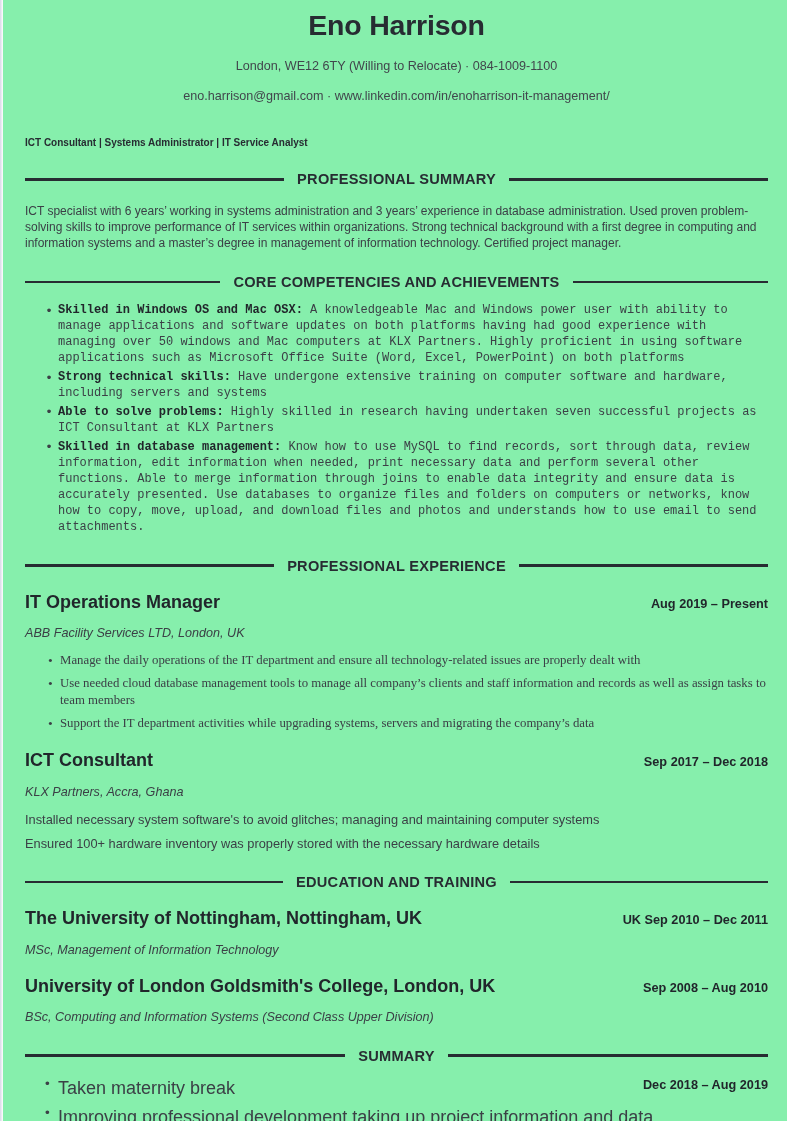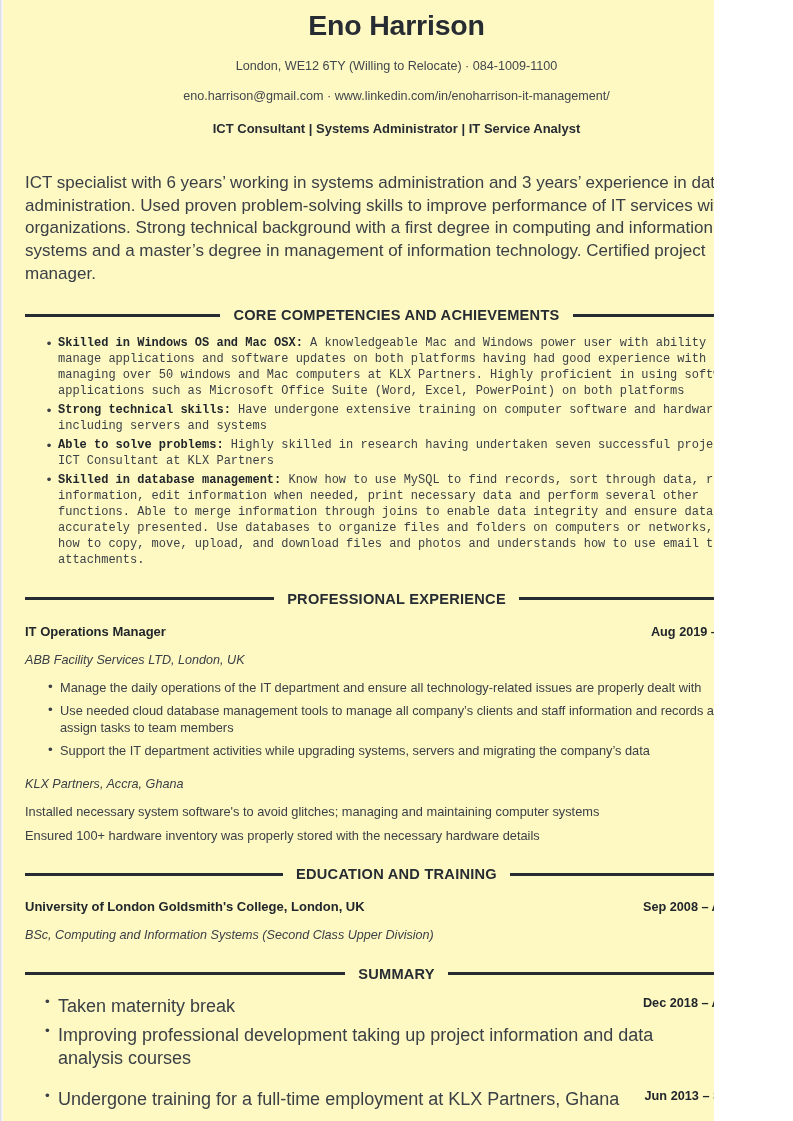--- a/index.html
+++ b/index.html
@@ -6,23 +6,23 @@
     margin: 0;
     padding: 0;
     background: #ffffff;
   }
   body {
     font-family: "Liberation Sans", sans-serif;
     -webkit-font-smoothing: antialiased;
   }
   #page {
     position: relative;
-    width: 714px;
+    width: 787px;
     height: 1121px;
-    background: #fef9c3;
+    background: #86efac;
     box-sizing: border-box;
     overflow: hidden;
   }
   
   #page::before {
     content: "";
     position: absolute;
     left: 0; top: 0; bottom: 0;
     width: 3px;
     background: linear-gradient(to right, #d9d9e6 0%, #ececf4 55%, #ffffff 100%);
@@ -46,25 +46,25 @@
     line-height: 1.25;
   }
   .contact-line {
     text-align: center;
     font-size: 12.6px;
     color: #41464c;
     margin-top: 14px;
     line-height: 1.3;
   }
   .headline {
-    text-align: center;
-    font-size: 13px;
+    text-align: left;
+    font-size: 10px;
     font-weight: bold;
     color: #272c32;
-    margin-top: 17px;
+    margin-top: 32px;
     line-height: 1.3;
   }
 
   
   .section-header {
     display: flex;
     align-items: center;
     gap: 13px;
     margin-top: 22px;
   }
@@ -77,24 +77,24 @@
     flex: 0 0 auto;
     font-size: 14.6px;
     font-weight: bold;
     color: #272c32;
     letter-spacing: 0.25px;
     white-space: nowrap;
   }
 
   
   .summary {
-    font-size: 17px;
-    color: #3b4046;
-    line-height: 1.33;
-    margin-top: 34px;
+    font-size: 12px;
+    color: #3b4046;
+    line-height: 1.33;
+    margin-top: 17px;
   }
 
   ul.bullets {
     margin: 13px 0 0 0;
     padding: 0 0 0 20px;
     list-style: none;
   }
   ul.bullets > li {
     position: relative;
     font-size: 12px;
@@ -121,21 +121,21 @@
   .entry {
     margin-top: 17px;
   }
   .entry-row {
     display: flex;
     align-items: baseline;
     justify-content: space-between;
     gap: 20px;
   }
   .entry-title {
-    font-size: 13px;
+    font-size: 18px;
     font-weight: bold;
     color: #21262b;
     line-height: 1.3;
   }
   .entry-date {
     font-size: 12.7px;
     font-weight: bold;
     color: #21262b;
     white-space: nowrap;
     line-height: 1.3;
@@ -144,20 +144,21 @@
     font-size: 12.6px;
     font-style: italic;
     color: #3b4046;
     margin-top: 11px;
     line-height: 1.3;
   }
   ul.entry-bullets {
     margin: 11px 0 0 0;
     padding: 0 0 0 23px;
     list-style: none;
+    font-family: Liberation Serif, serif;
   }
   ul.entry-bullets > li {
     position: relative;
     font-size: 12.8px;
     color: #3b4046;
     line-height: 1.33;
     padding-left: 12px;
     margin-bottom: 6px;
   }
   ul.entry-bullets > li::before {
@@ -227,20 +228,25 @@
 <div id="page">
   <div class="sheet">
 
     <div class="header-block">
       <h1 class="name">Eno Harrison</h1>
       <div class="contact-line">London, WE12 6TY (Willing to Relocate) · 084-1009-1100</div>
       <div class="contact-line">eno.harrison@gmail.com · www.linkedin.com/in/enoharrison-it-management/</div>
       <div class="headline">ICT Consultant | Systems Administrator | IT Service Analyst</div>
     </div>
 
+    <div class="section-header">
+      <span class="rule"></span>
+      <span class="section-title">PROFESSIONAL SUMMARY</span>
+      <span class="rule"></span>
+    </div>
     <p class="summary">ICT specialist with 6 years’ working in systems administration and 3 years’ experience in database administration. Used proven problem-solving skills to improve performance of IT services within organizations. Strong technical background with a first degree in computing and information systems and a master’s degree in management of information technology. Certified project manager.</p>
 
     <div class="section-header">
       <span class="rule"></span>
       <span class="section-title">CORE COMPETENCIES AND ACHIEVEMENTS</span>
       <span class="rule"></span>
     </div>
     <ul class="bullets">
       <li><b>Skilled in Windows OS and Mac OSX:</b><span> A knowledgeable Mac and Windows power user with ability to manage applications and software updates on both platforms having had good experience with managing over 50 windows and Mac computers at KLX Partners. Highly proficient in using software applications such as Microsoft Office Suite (Word, Excel, PowerPoint) on both platforms</span></li>
       <li><b>Strong technical skills:</b><span> Have undergone extensive training on computer software and hardware, including servers and systems</span></li>
@@ -261,33 +267,44 @@
       </div>
       <div class="entry-org">ABB Facility Services LTD, London, UK</div>
       <ul class="entry-bullets">
         <li>Manage the daily operations of the IT department and ensure all technology-related issues are properly dealt with</li>
         <li>Use needed cloud database management tools to manage all company’s clients and staff information and records as well as assign tasks to team members</li>
         <li>Support the IT department activities while upgrading systems, servers and migrating the company’s data</li>
       </ul>
     </div>
 
     <div class="entry">
+      <div class="entry-row">
+        <span class="entry-title">ICT Consultant</span>
+        <span class="entry-date">Sep 2017 – Dec 2018</span>
+      </div>
       <div class="entry-org">KLX Partners, Accra, Ghana</div>
       <div class="plain-lines">
         <div class="plain-line">Installed necessary system software's to avoid glitches; managing and maintaining computer systems</div>
         <div class="plain-line">Ensured 100+ hardware inventory was properly stored with the necessary hardware details</div>
       </div>
     </div>
 
     <div class="section-header">
       <span class="rule"></span>
       <span class="section-title">EDUCATION AND TRAINING</span>
       <span class="rule"></span>
     </div>
 
+    <div class="entry">
+      <div class="entry-row">
+        <span class="entry-title">The University of Nottingham, Nottingham, UK</span>
+        <span class="entry-date">UK Sep 2010 – Dec 2011</span>
+      </div>
+      <div class="entry-org">MSc, Management of Information Technology</div>
+    </div>
 
     <div class="entry">
       <div class="entry-row">
         <span class="entry-title">University of London Goldsmith's College, London, UK</span>
         <span class="entry-date">Sep 2008 – Aug 2010</span>
       </div>
       <div class="entry-org">BSc, Computing and Information Systems (Second Class Upper Division)</div>
     </div>
 
     <div class="section-header">

